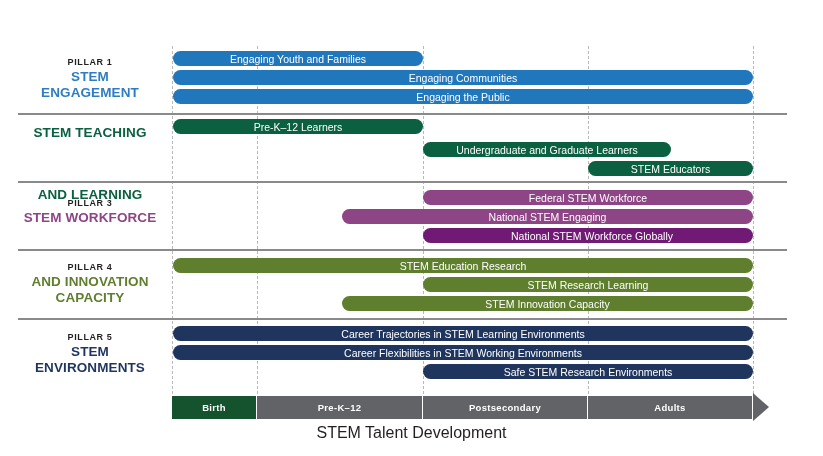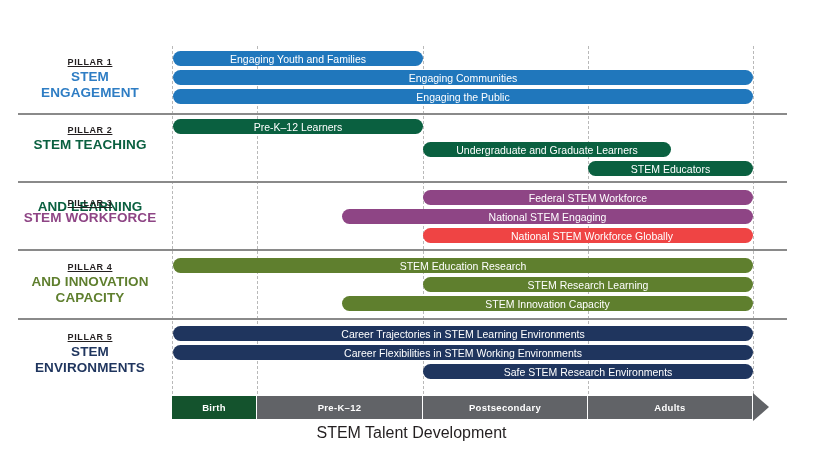--- a/index.html
+++ b/index.html
@@ -20,21 +20,21 @@
     position:absolute;left:18px;width:769px;height:2px;
     background:#8a8a8a;
   }
 
   .pillar-label{
     position:absolute;left:14px;width:152px;text-align:center;
     line-height:1.18;
   }
   .pillar-kicker{
     font-size:9px;font-weight:bold;color:#231f20;letter-spacing:.6px;
-    display:block;margin-bottom:1px;text-decoration:underline;
+    display:block;margin-bottom:1px;
   }
   .pillar-title{
     font-size:13.5px;font-weight:bold;letter-spacing:.1px;display:block;
     text-transform:uppercase;
   }
 
   
   .bar{
     position:absolute;height:15px;border-radius:8px;
     color:#ffffff;font-size:10.5px;
@@ -90,21 +90,20 @@
       <div class="bar" style="left: 173px; width: 250px; top: 51px; background: rgb(32, 119, 188);">
         <span class="bar-label">Engaging Youth and Families</span>
       </div>
       <div class="bar" style="left: 173px; width: 580px; top: 70px; background: rgb(32, 119, 188);">
         <span class="bar-label">Engaging Communities</span>
       </div>
       <div class="bar" style="left: 173px; width: 580px; top: 89px; background: rgb(32, 119, 188);">
         <span class="bar-label">Engaging the Public</span>
       </div>
       <div class="pillar-label" style="top: 125px;">
-        <span class="pillar-kicker">PILLAR 2</span>
         <span class="pillar-title" style="color: rgb(10, 96, 64);">STEM TEACHING</span>
         <span class="pillar-title" style="color: rgb(10, 96, 64); margin-top: 46px;">AND LEARNING</span>
       </div>
       <div class="bar" style="left: 173px; width: 250px; top: 119px; background: rgb(10, 96, 64);">
         <span class="bar-label">Pre-K–12  Learners</span>
       </div>
       <div class="bar" style="left: 423px; width: 248px; top: 142px; background: rgb(10, 96, 64);">
         <span class="bar-label">Undergraduate and Graduate Learners</span>
       </div>
       <div class="bar" style="left: 588px; width: 165px; top: 161px; background: rgb(10, 96, 64);">
@@ -113,21 +112,21 @@
       <div class="pillar-label" style="top: 198px;">
         <span class="pillar-kicker">PILLAR 3</span>
         <span class="pillar-title" style="color: rgb(142, 69, 133);">STEM WORKFORCE</span>
       </div>
       <div class="bar" style="left: 423px; width: 330px; top: 190px; background: rgb(142, 69, 133);">
         <span class="bar-label">Federal STEM Workforce</span>
       </div>
       <div class="bar" style="left: 342px; width: 411px; top: 209px; background: rgb(142, 69, 133);">
         <span class="bar-label">National STEM Engaging</span>
       </div>
-      <div class="bar" style="left: 423px; width: 330px; top: 228px; background: #ef4444; padding-left: 16px;">
+      <div class="bar" style="left: 423px; width: 330px; top: 228px; background: #701a75; padding-left: 16px;">
         <span class="bar-label">National STEM Workforce Globally</span>
       </div>
       <div class="pillar-label" style="top: 262px;">
         <span class="pillar-kicker">PILLAR 4</span>
         <span class="pillar-title" style="color: rgb(95, 127, 46);">AND INNOVATION</span>
         <span class="pillar-title" style="color: rgb(95, 127, 46);">CAPACITY</span>
       </div>
       <div class="bar" style="left: 173px; width: 580px; top: 258px; background: rgb(95, 127, 46);">
         <span class="bar-label">STEM Education Research</span>
       </div>

